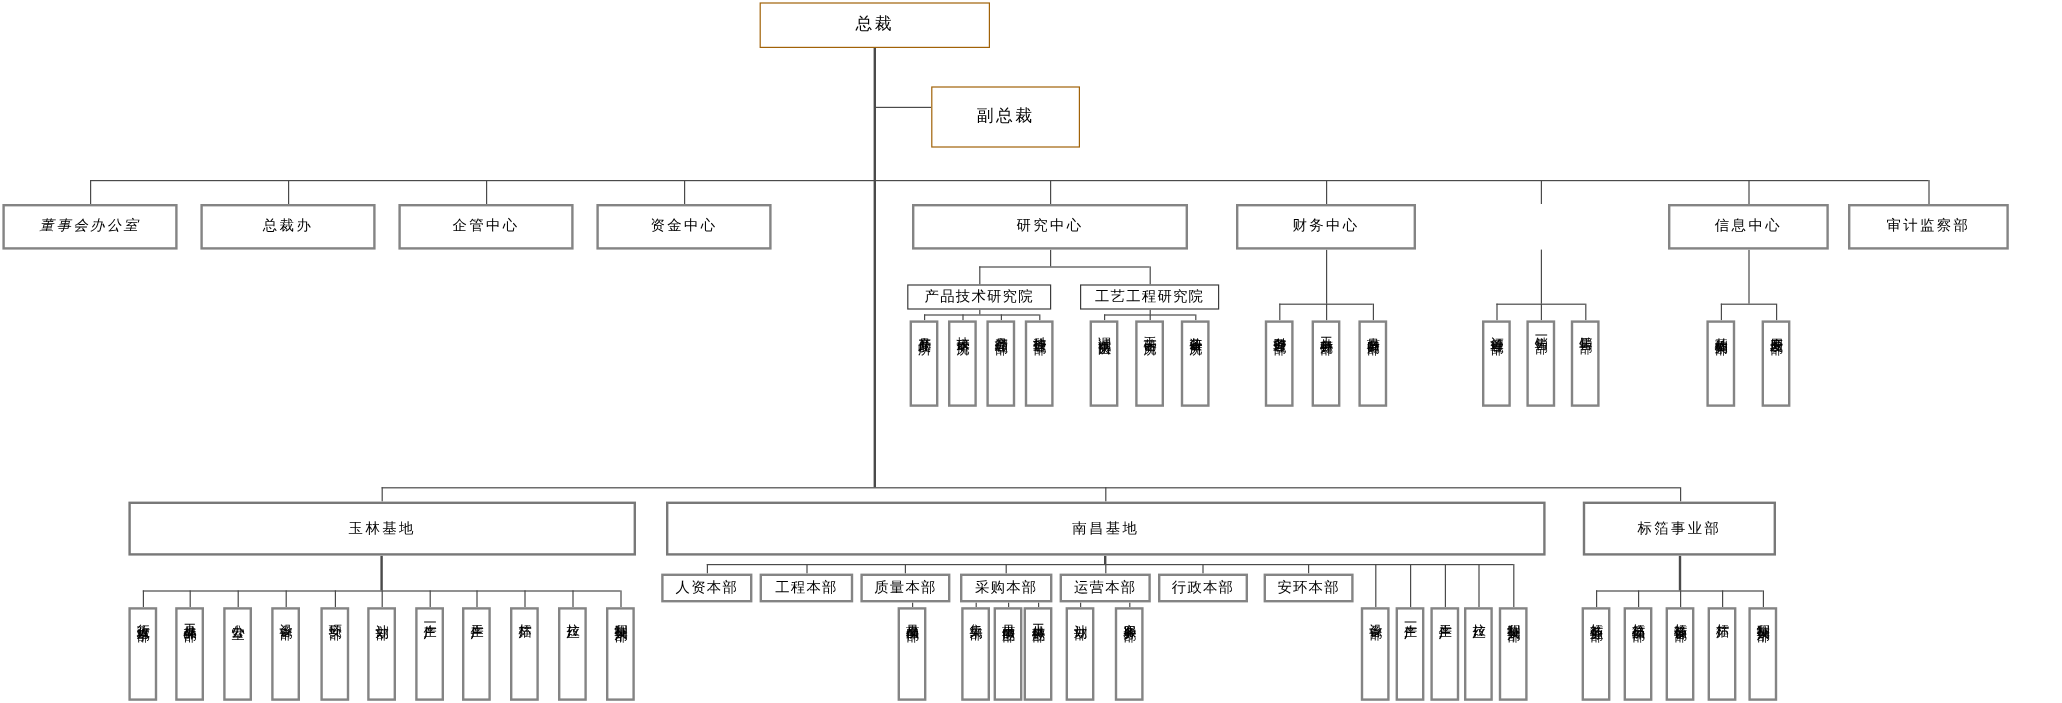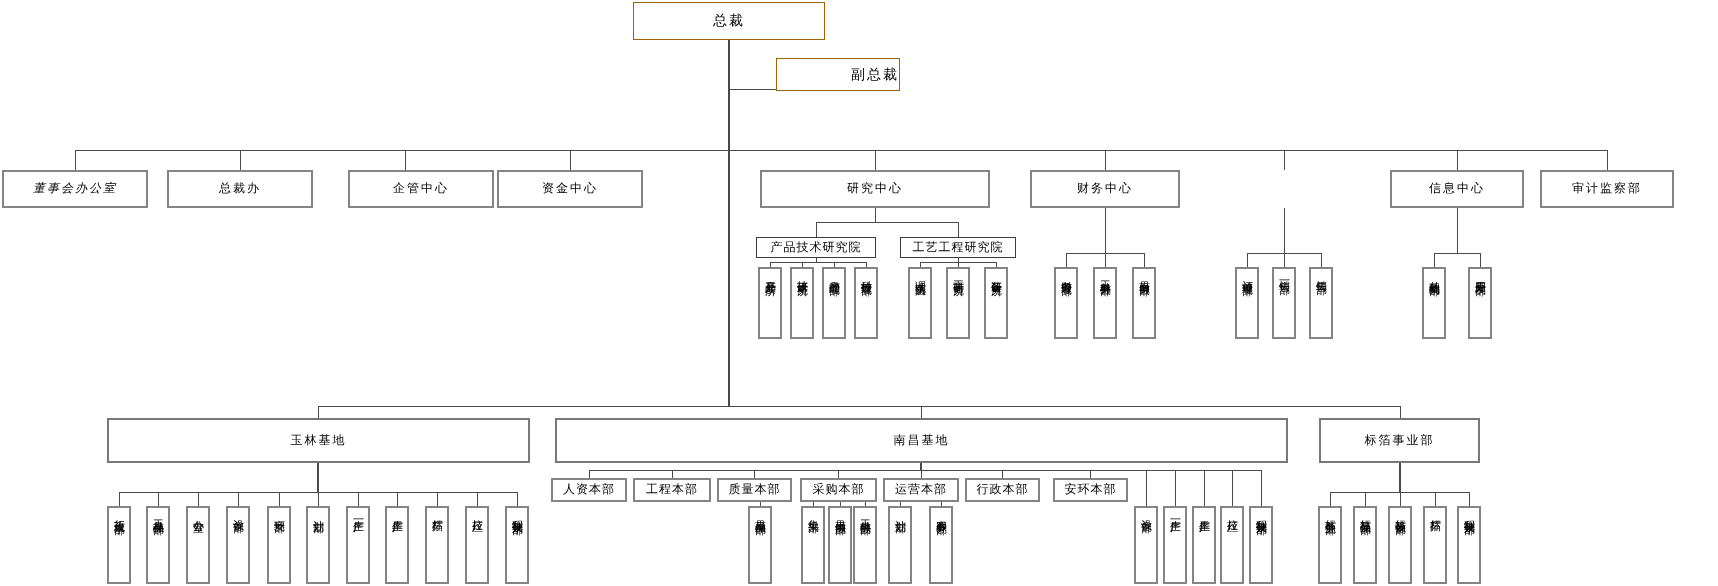--- a/index.html
+++ b/index.html
@@ -44,30 +44,30 @@
   }
   .cline{position:absolute;background:#4a4a4a;z-index:1;}
 </style>
 </head>
 <body>
 
 <div id="canvas">
     <div class="node xl" style="left: 633px; top: 2px; width: 192px; height: 38px;">
       <span class="lbl">总裁</span>
     </div>
-    <div class="node xl" style="left: 776px; top: 58px; width: 124px; height: 33px; justify-content: flex-end;">
+    <div class="node xl" style="left: 776px; top: 72px; width: 124px; height: 51px;">
       <span class="lbl">副总裁</span>
     </div>
     <div class="node dept" style="left: 2px; top: 170px; width: 146px; height: 38px; font-style: italic;">
       <span class="lbl">董事会办公室</span>
     </div>
     <div class="node dept" style="left: 167px; top: 170px; width: 146px; height: 38px;">
       <span class="lbl">总裁办</span>
     </div>
-    <div class="node dept" style="left: 348px; top: 170px; width: 146px; height: 38px;">
+    <div class="node dept" style="left: 332px; top: 170px; width: 146px; height: 38px;">
       <span class="lbl">企管中心</span>
     </div>
     <div class="node dept" style="left: 497px; top: 170px; width: 146px; height: 38px;">
       <span class="lbl">资金中心</span>
     </div>
     <div class="node dept" style="left: 760px; top: 170px; width: 230px; height: 38px;">
       <span class="lbl">研究中心</span>
     </div>
     <div class="node dept" style="left: 1030px; top: 170px; width: 150px; height: 38px;">
       <span class="lbl">财务中心</span>

